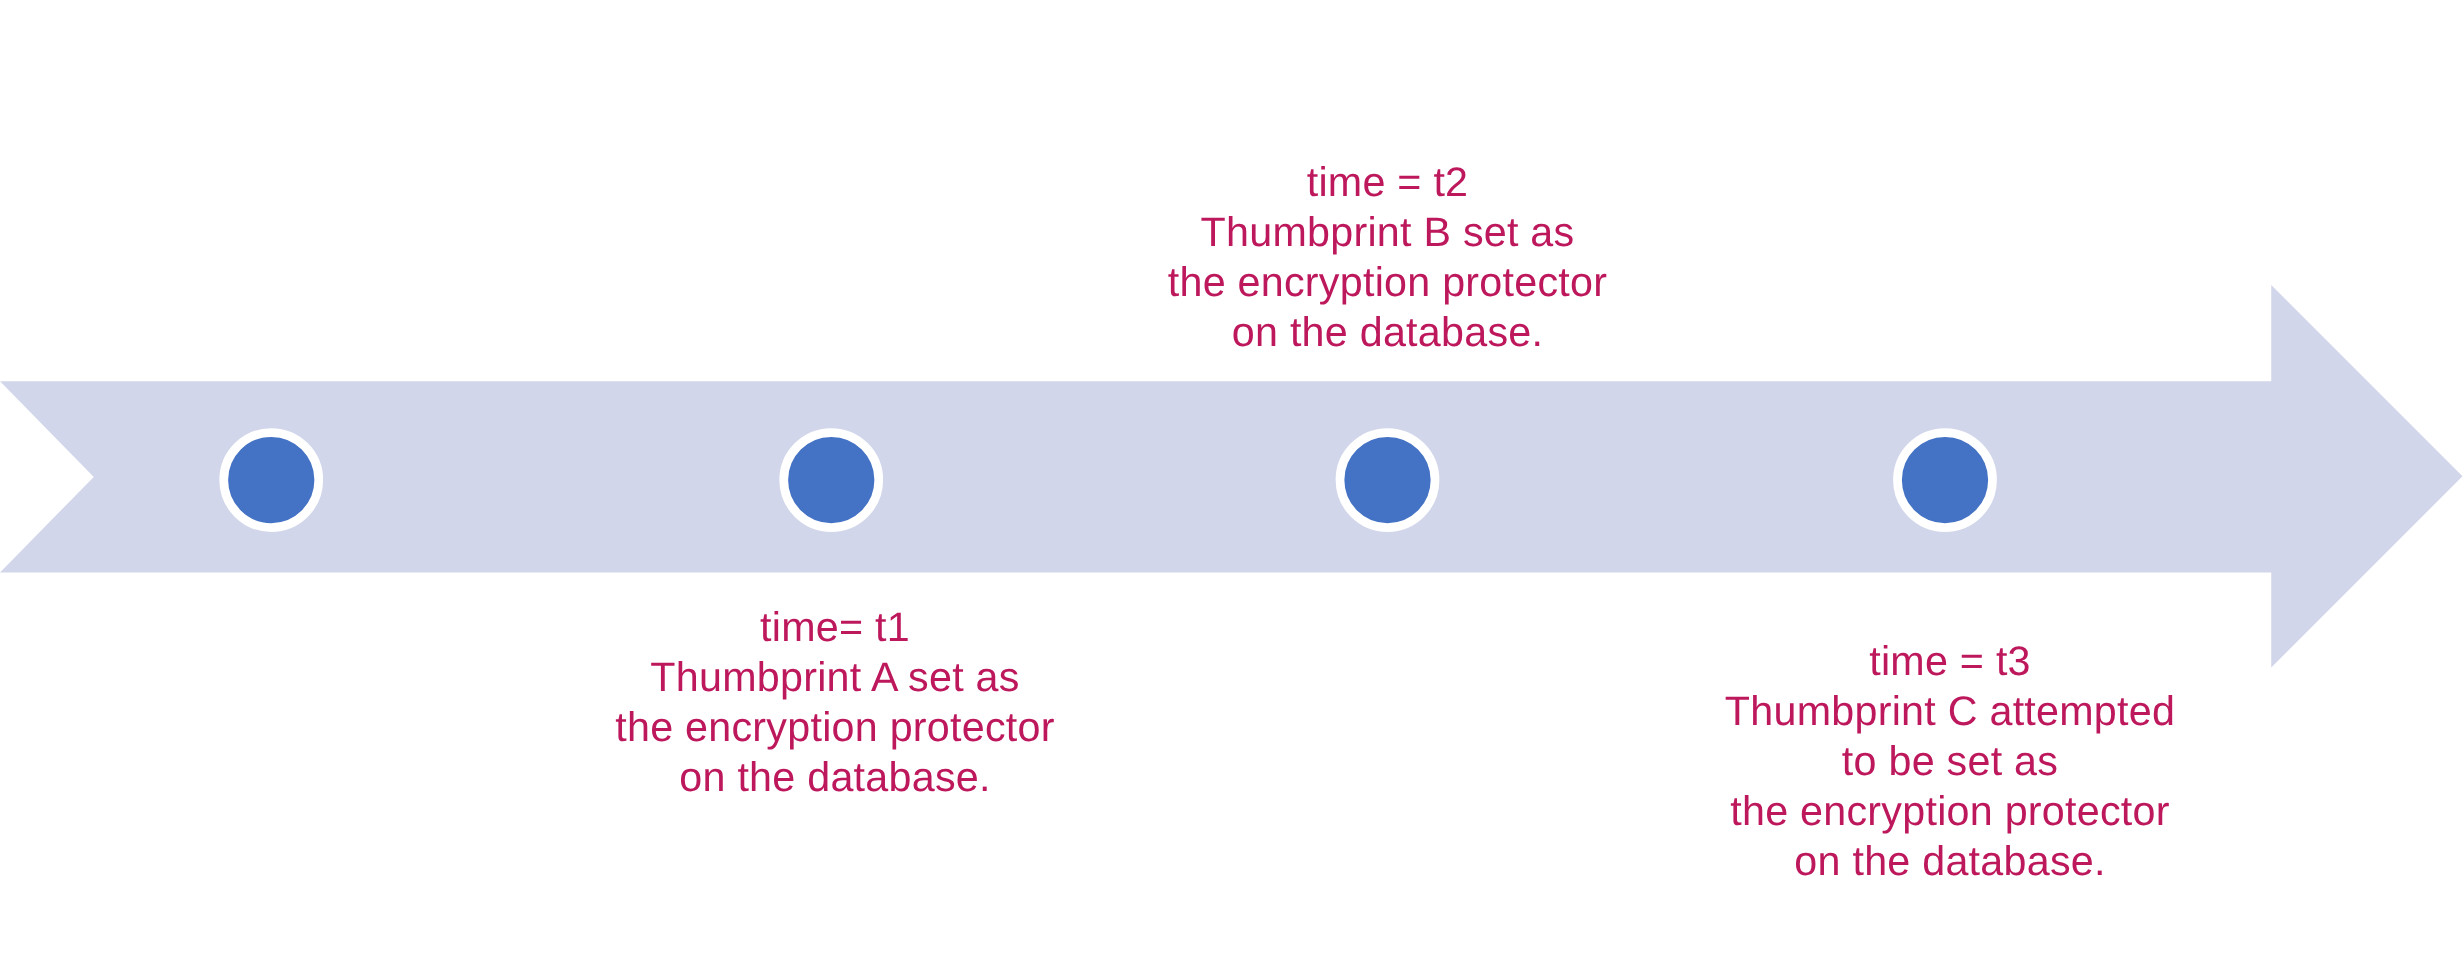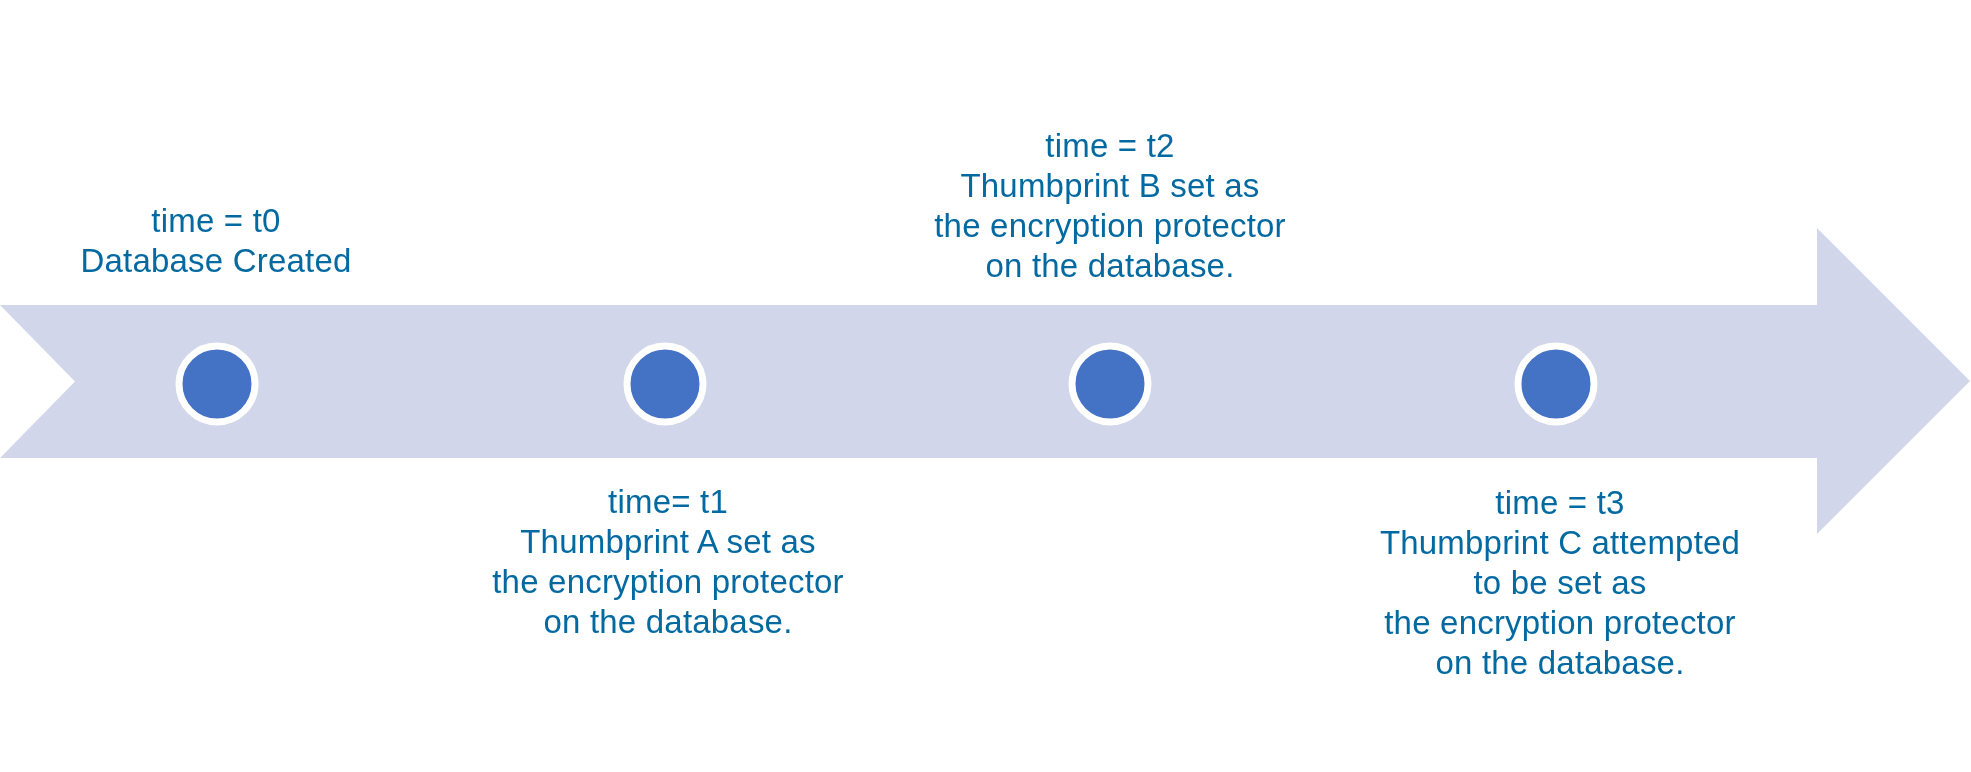--- a/index.html
+++ b/index.html
@@ -19,46 +19,44 @@
     position: absolute;
     left: 0;
     top: 0;
   }
   .event-label {
     position: absolute;
     transform: translateX(-50%);
     text-align: center;
     font-size: 33px;
     line-height: 40px;
-    color: #0369a1;
+    color: #be185d;
     white-space: pre-line;
     letter-spacing: 0.2px;
   }
   .label-t0 { left: 216px;  top: 201px; }
   .label-t1 { left: 668px;  top: 482px; }
   .label-t2 { left: 1110px; top: 126px; }
-  .label-t3 { left: 1560px; top: 483px; }
+  .label-t3 { left: 1560px; top: 509px; }
 </style>
 </head>
 <body>
 
 <div class="canvas">
 
   <svg class="arrow-svg" width="1971" height="772" viewBox="0 0 1971 772">
 
     <polygon points="0,305 1817,305 1817,228 1970,381 1817,534 1817,458 0,458 75,381.5" fill="#D2D6EA"></polygon>
 
     <circle cx="217" cy="384" r="38" stroke-width="7" fill="#4472C4" stroke="#FFFFFF"></circle>
     <circle cx="665" cy="384" r="38" stroke-width="7" fill="#4472C4" stroke="#FFFFFF"></circle>
     <circle cx="1110" cy="384" r="38" stroke-width="7" fill="#4472C4" stroke="#FFFFFF"></circle>
     <circle cx="1556" cy="384" r="38" stroke-width="7" fill="#4472C4" stroke="#FFFFFF"></circle>
   </svg>
 
-  <div class="event-label label-t0">time = t0
-Database Created</div>
 
   <div class="event-label label-t1">time= t1
 Thumbprint A set as
 the encryption protector
 on the database.</div>
 
   <div class="event-label label-t2">time = t2
 Thumbprint B set as
 the encryption protector
 on the database.</div>

